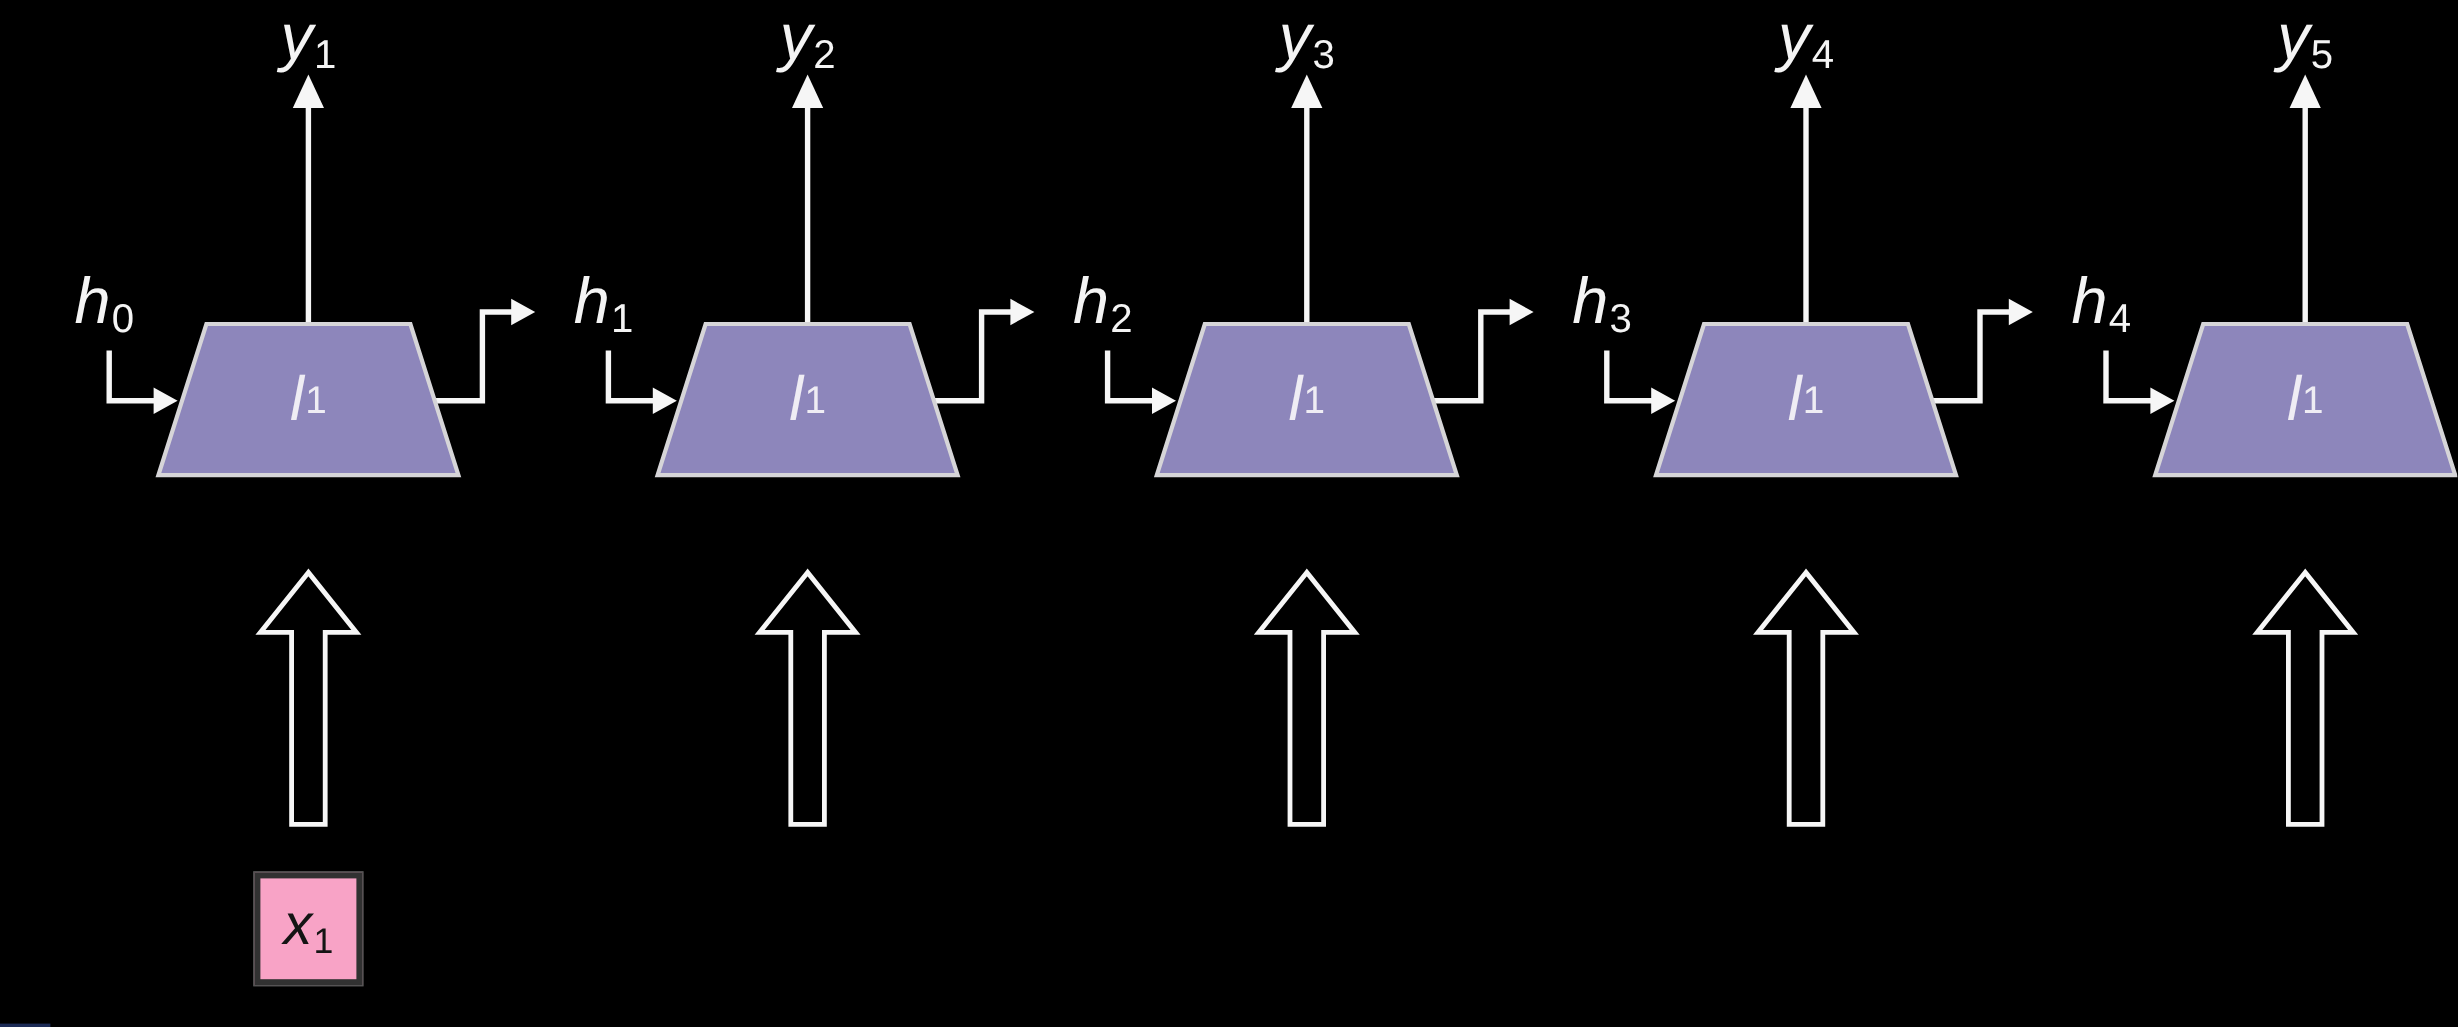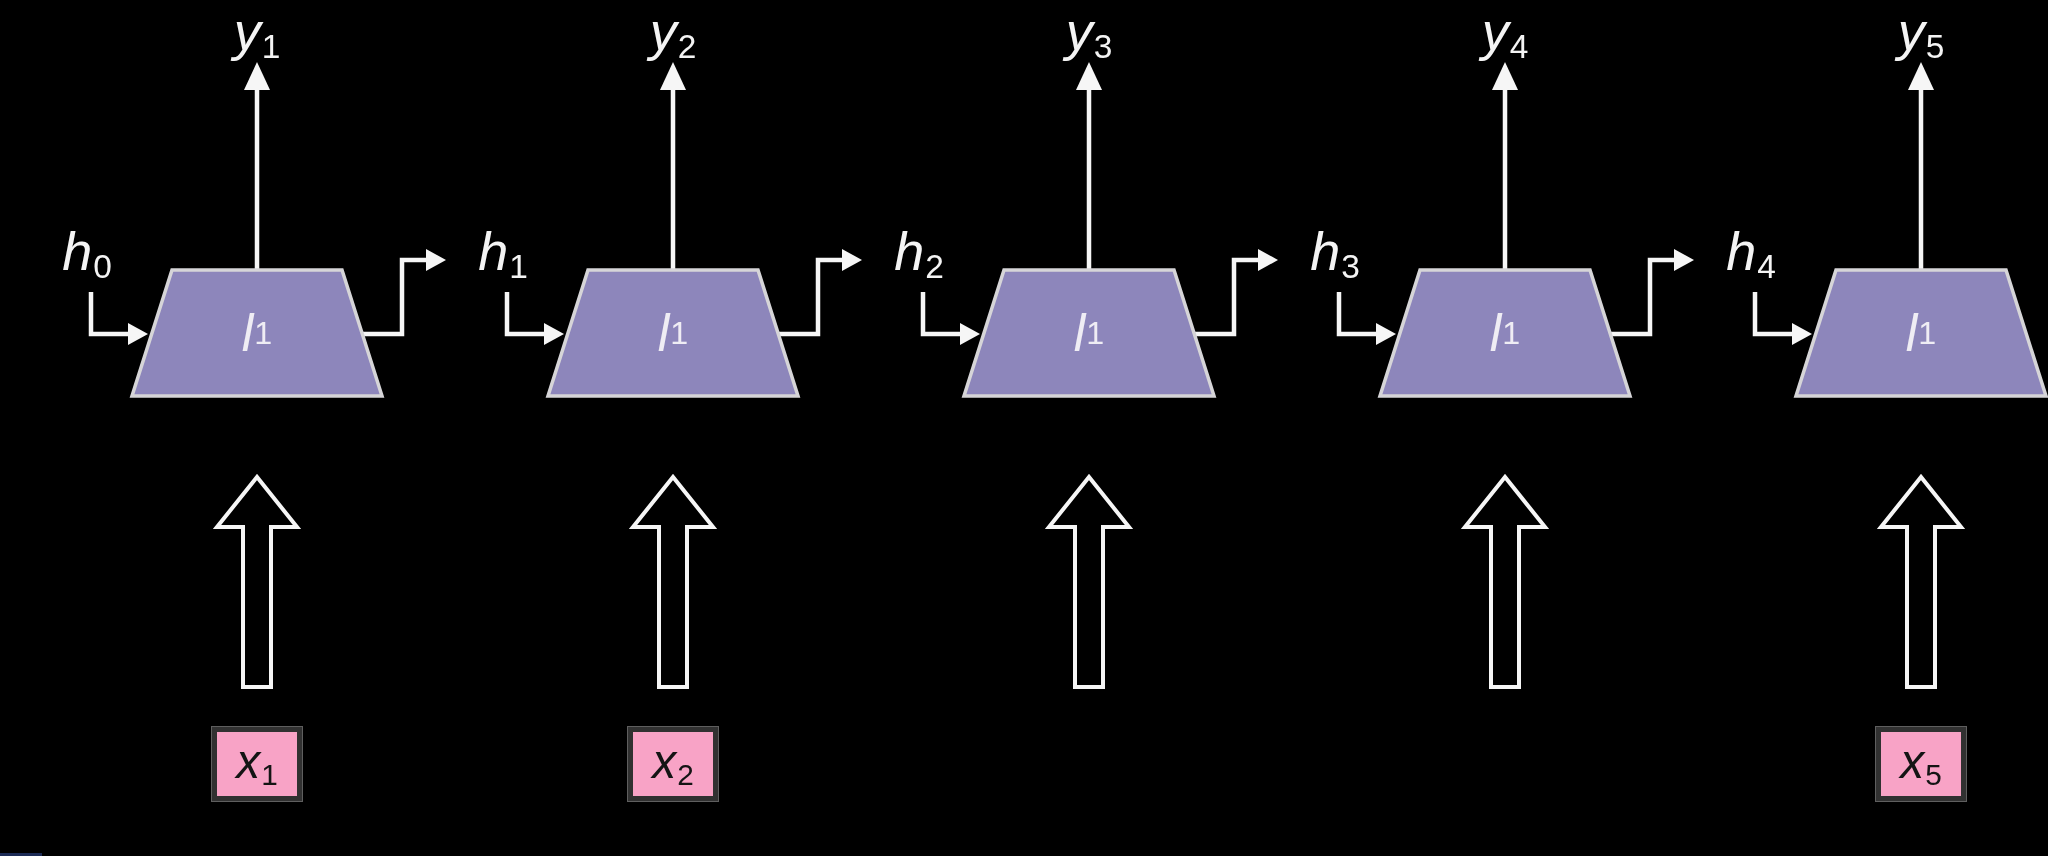--- a/index.html
+++ b/index.html
@@ -55,21 +55,21 @@
     color: var(--cell-text, #efedf4);
     font-style: italic;
     font-size: 52px;
     line-height: 1;
   }
   .x-box {
     position: absolute;
     top: 727px;
     left: calc(var(--cx) - 45px);
     width: 90px;
-    height: 74px;
+    height: 94px;
     box-sizing: border-box;
     background: var(--input-box-fill, #f8a3c6);
     border: 5px solid var(--input-box-border, #313131);
     outline: 1px solid #5f5f5f;
     display: flex;
     align-items: center;
     justify-content: center;
   }
   .x-label {
     color: var(--input-text, #141414);
@@ -128,23 +128,20 @@
       </g>
       <polygon class="trap" points="175,270 345,270 385,396 135,396"></polygon>
       <polygon class="hollow" points="260,477 220,527 246,527 246,687 274,687 274,527 300,527"></polygon>
     </svg>
     <div class="math-label y-label"><span>y</span><sub>2</sub></div>
     <div class="math-label h-label"><span>h</span><sub>1</sub></div>
     <div class="cell-label">
         <span>l</span>
         <sub>1</sub>
       </div>
-    <div class="x-box">
-      <span class="x-label"><span>x</span><sub>2</sub></span>
-    </div>
   </div>
 
   <div class="unit u3" style="--cx:1089px">
     <svg class="unit-svg" viewBox="0 0 460 700">
       <line class="stroke-line" x1="260" y1="88" x2="260" y2="272"></line>
       <polygon class="arrowhead" points="260,62 247,90 273,90"></polygon>
       <polyline class="stroke-line" points="94,292 94,334 132,334"></polyline>
       <polygon class="arrowhead" points="151,334 131,323 131,345"></polygon>
       <g class="out-arrow">
         <polyline class="stroke-line" points="363,334 405,334 405,260 430,260"></polyline>
@@ -194,19 +191,16 @@
       </g>
       <polygon class="trap" points="175,270 345,270 385,396 135,396"></polygon>
       <polygon class="hollow" points="260,477 220,527 246,527 246,687 274,687 274,527 300,527"></polygon>
     </svg>
     <div class="math-label y-label"><span>y</span><sub>5</sub></div>
     <div class="math-label h-label"><span>h</span><sub>4</sub></div>
     <div class="cell-label">
         <span>l</span>
         <sub>1</sub>
       </div>
-    <div class="x-box">
-      <span class="x-label"><span>x</span><sub>5</sub></span>
-    </div>
   </div>
 
   <div class="corner-sliver"></div>
 </div>
 
 </body></html>

